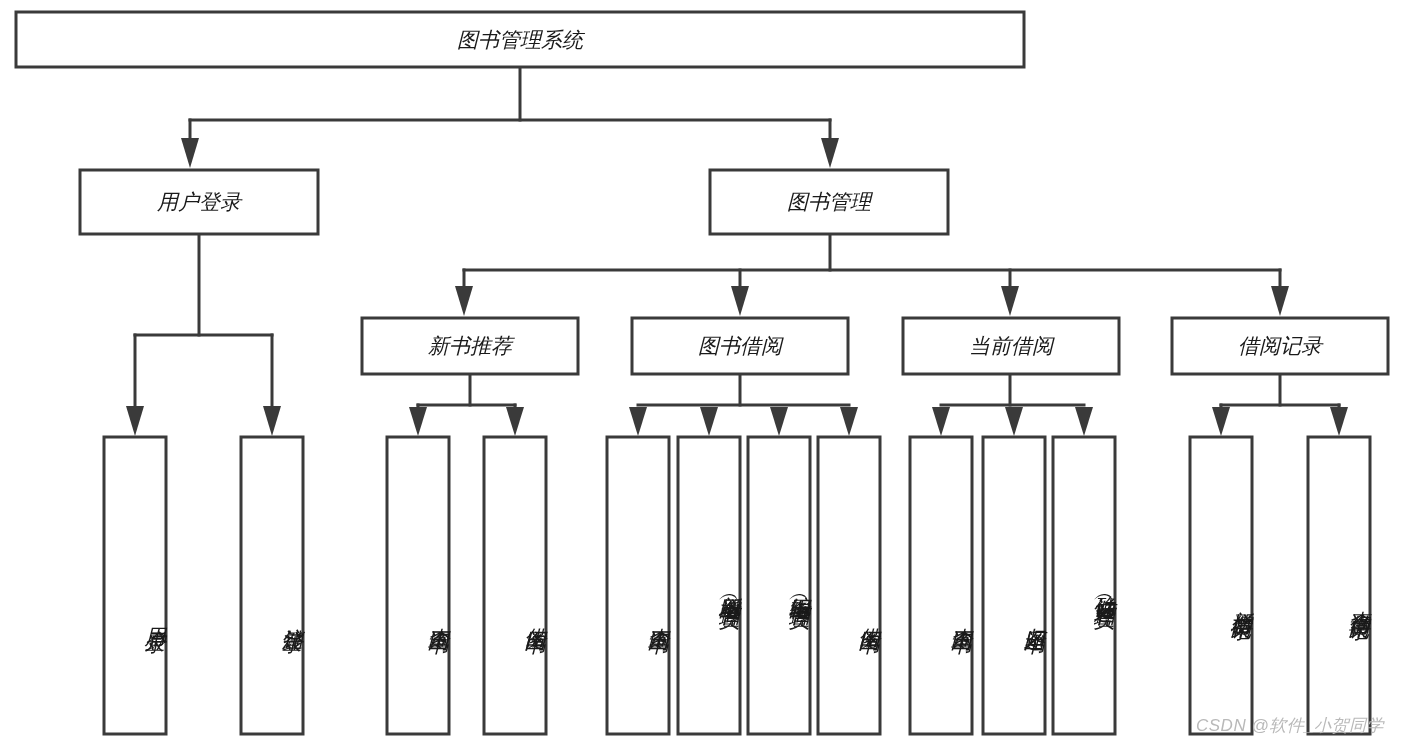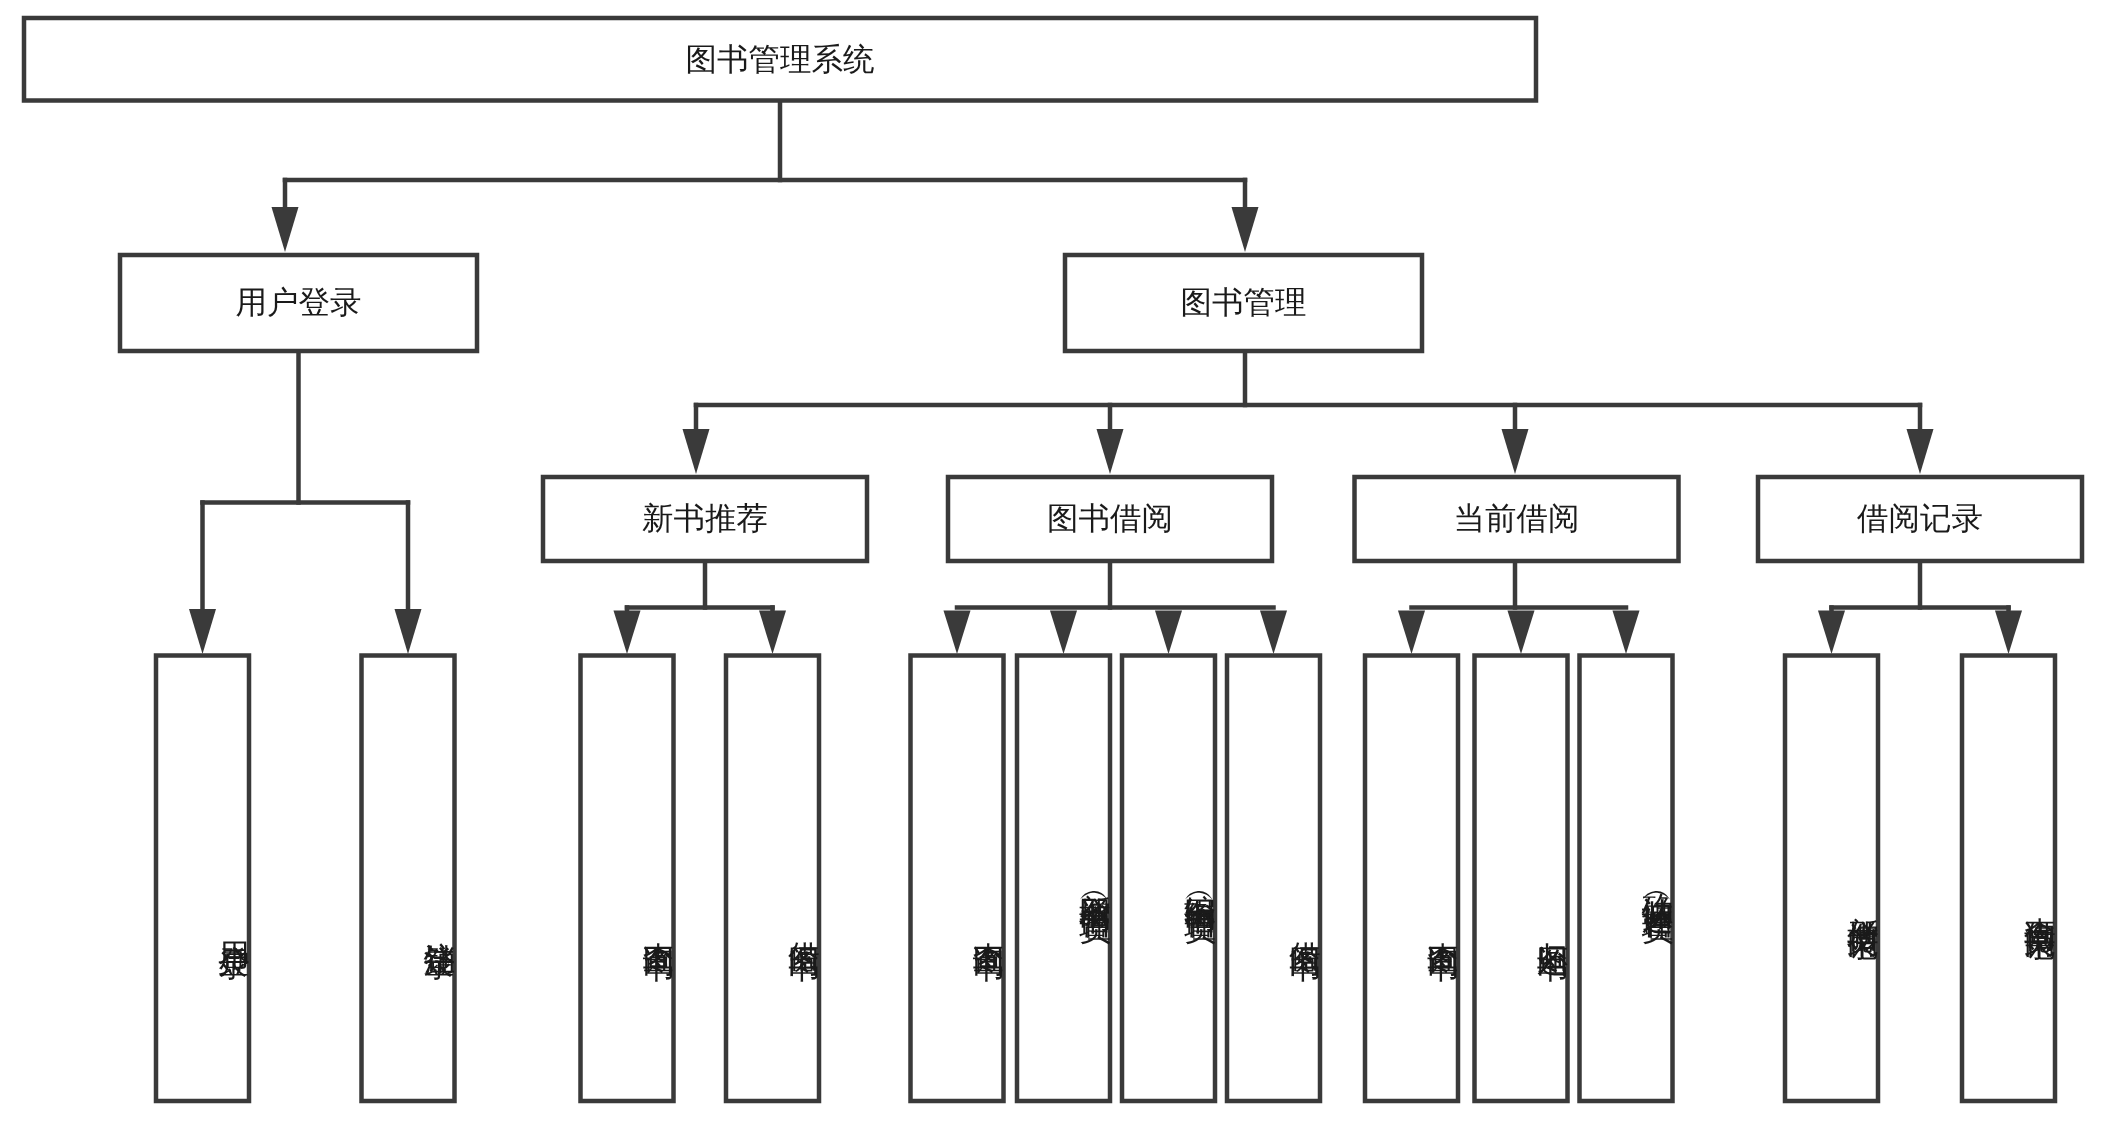--- a/index.html
+++ b/index.html
@@ -12,20 +12,21 @@
     height: 747px;
     font-family: "Liberation Sans", "DejaVu Sans", sans-serif;
     overflow: hidden;
     position: relative;
   }
   #diagram-root {
     position: relative;
     width: 1355px;
     height: 747px;
     background: #ffffff;
+    font-style: italic;
   }
   svg#tree-svg {
     position: absolute;
     left: 0;
     top: 0;
     width: 1405px;
     height: 747px;
     display: block;
   }
   .node-box {
@@ -213,14 +214,15 @@
   <div class="leaf-label" style="left:607px; top:500px;  width:62px; height:230px;">查询图书</div>
   <div class="leaf-label" style="left:678px; top:445px;  width:62px; height:285px;">新增图书（管理员）</div>
   <div class="leaf-label" style="left:748px; top:445px;  width:62px; height:285px;">编辑图书（管理员）</div>
   <div class="leaf-label" style="left:818px; top:500px;  width:62px; height:230px;">借阅图书</div>
   <div class="leaf-label" style="left:910px; top:500px;  width:62px; height:230px;">查询图书</div>
   <div class="leaf-label" style="left:983px; top:500px;  width:62px; height:230px;">归还图书</div>
   <div class="leaf-label" style="left:1053px; top:445px; width:62px; height:285px;">确认归还（管理员）</div>
   <div class="leaf-label" style="left:1190px; top:467px; width:62px; height:265px;">新增借阅记录</div>
   <div class="leaf-label" style="left:1308px; top:467px; width:62px; height:265px;">查询借阅记录</div>
 
+  <div class="watermark">CSDN @软件_小贺同学</div>
 
 </div>
 
 </body></html>

